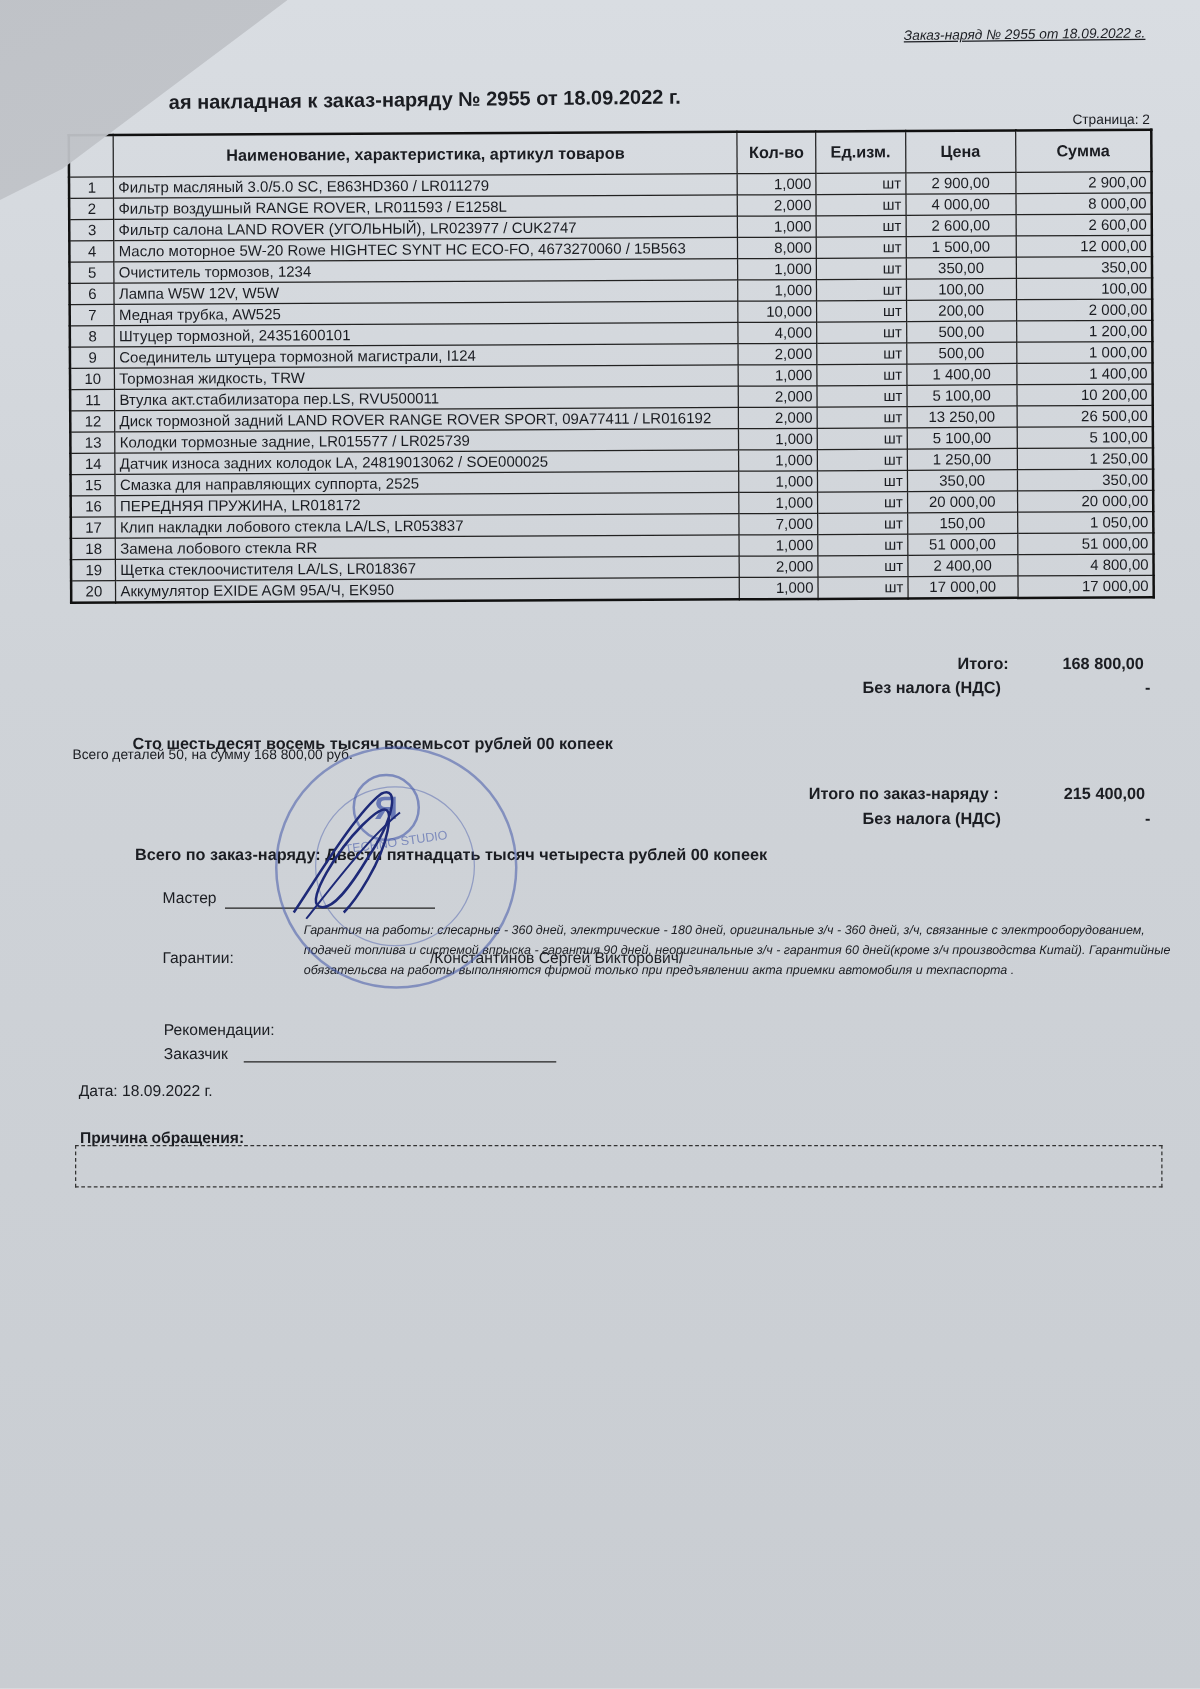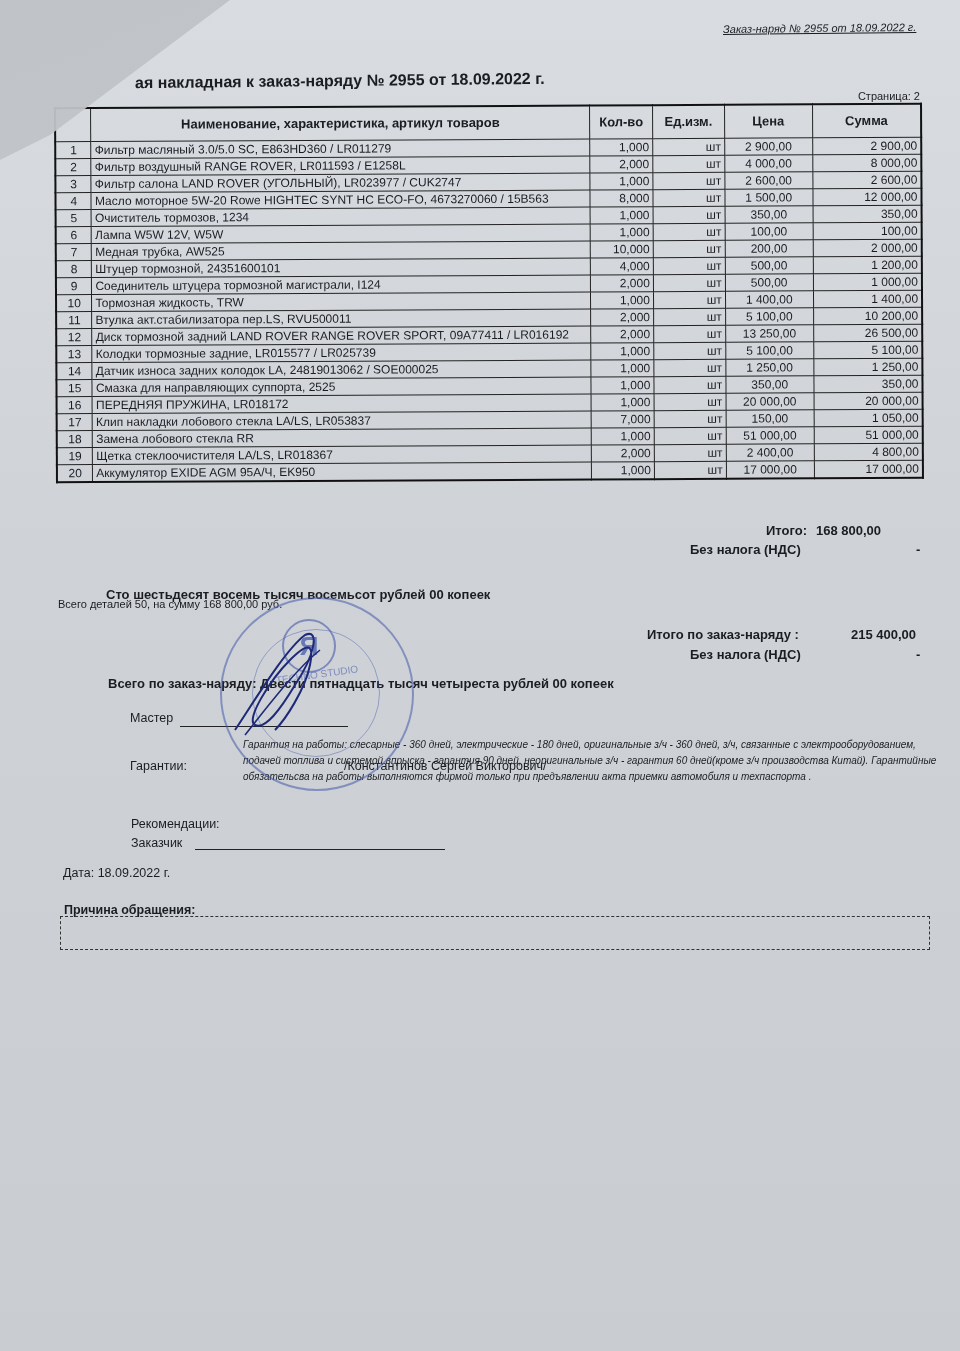--- a/index.html
+++ b/index.html
@@ -240,21 +240,21 @@
         <td class="name">Аккумулятор EXIDE AGM 95А/Ч, EK950</td>
         <td class="qty">1,000</td>
         <td class="unit">шт</td>
         <td class="price">17 000,00</td>
         <td class="sum">17 000,00</td>
       </tr>
     </tbody>
 </table>
 
 <div class="tot-row" style="left:766px;top:523px;">Итого:</div>
-<div class="tot-row" style="left:816px;top:523px;">168 800,00</div>
+<div class="tot-row" style="left:850px;top:523px;">168 800,00</div>
 <div class="tot-row" style="left:690px;top:542px;">Без налога (НДС)</div>
 <div class="tot-row" style="left:916px;top:542px;">-</div>
 
 <div class="small" style="left:58px;top:572px;margin-top:26px;">Всего деталей 50, на сумму 168 800,00 руб.</div>
 <div class="bold13" style="left:58px;top:587px;">Сто шестьдесят восемь тысяч восемьсот рублей 00 копеек</div>
 
 <div class="tot-row" style="left:647px;top:627px;">Итого по заказ-наряду :</div>
 <div class="tot-row" style="left:851px;top:627px;">215 400,00</div>
 <div class="tot-row" style="left:690px;top:647px;">Без налога (НДС)</div>
 <div class="tot-row" style="left:916px;top:647px;">-</div>

